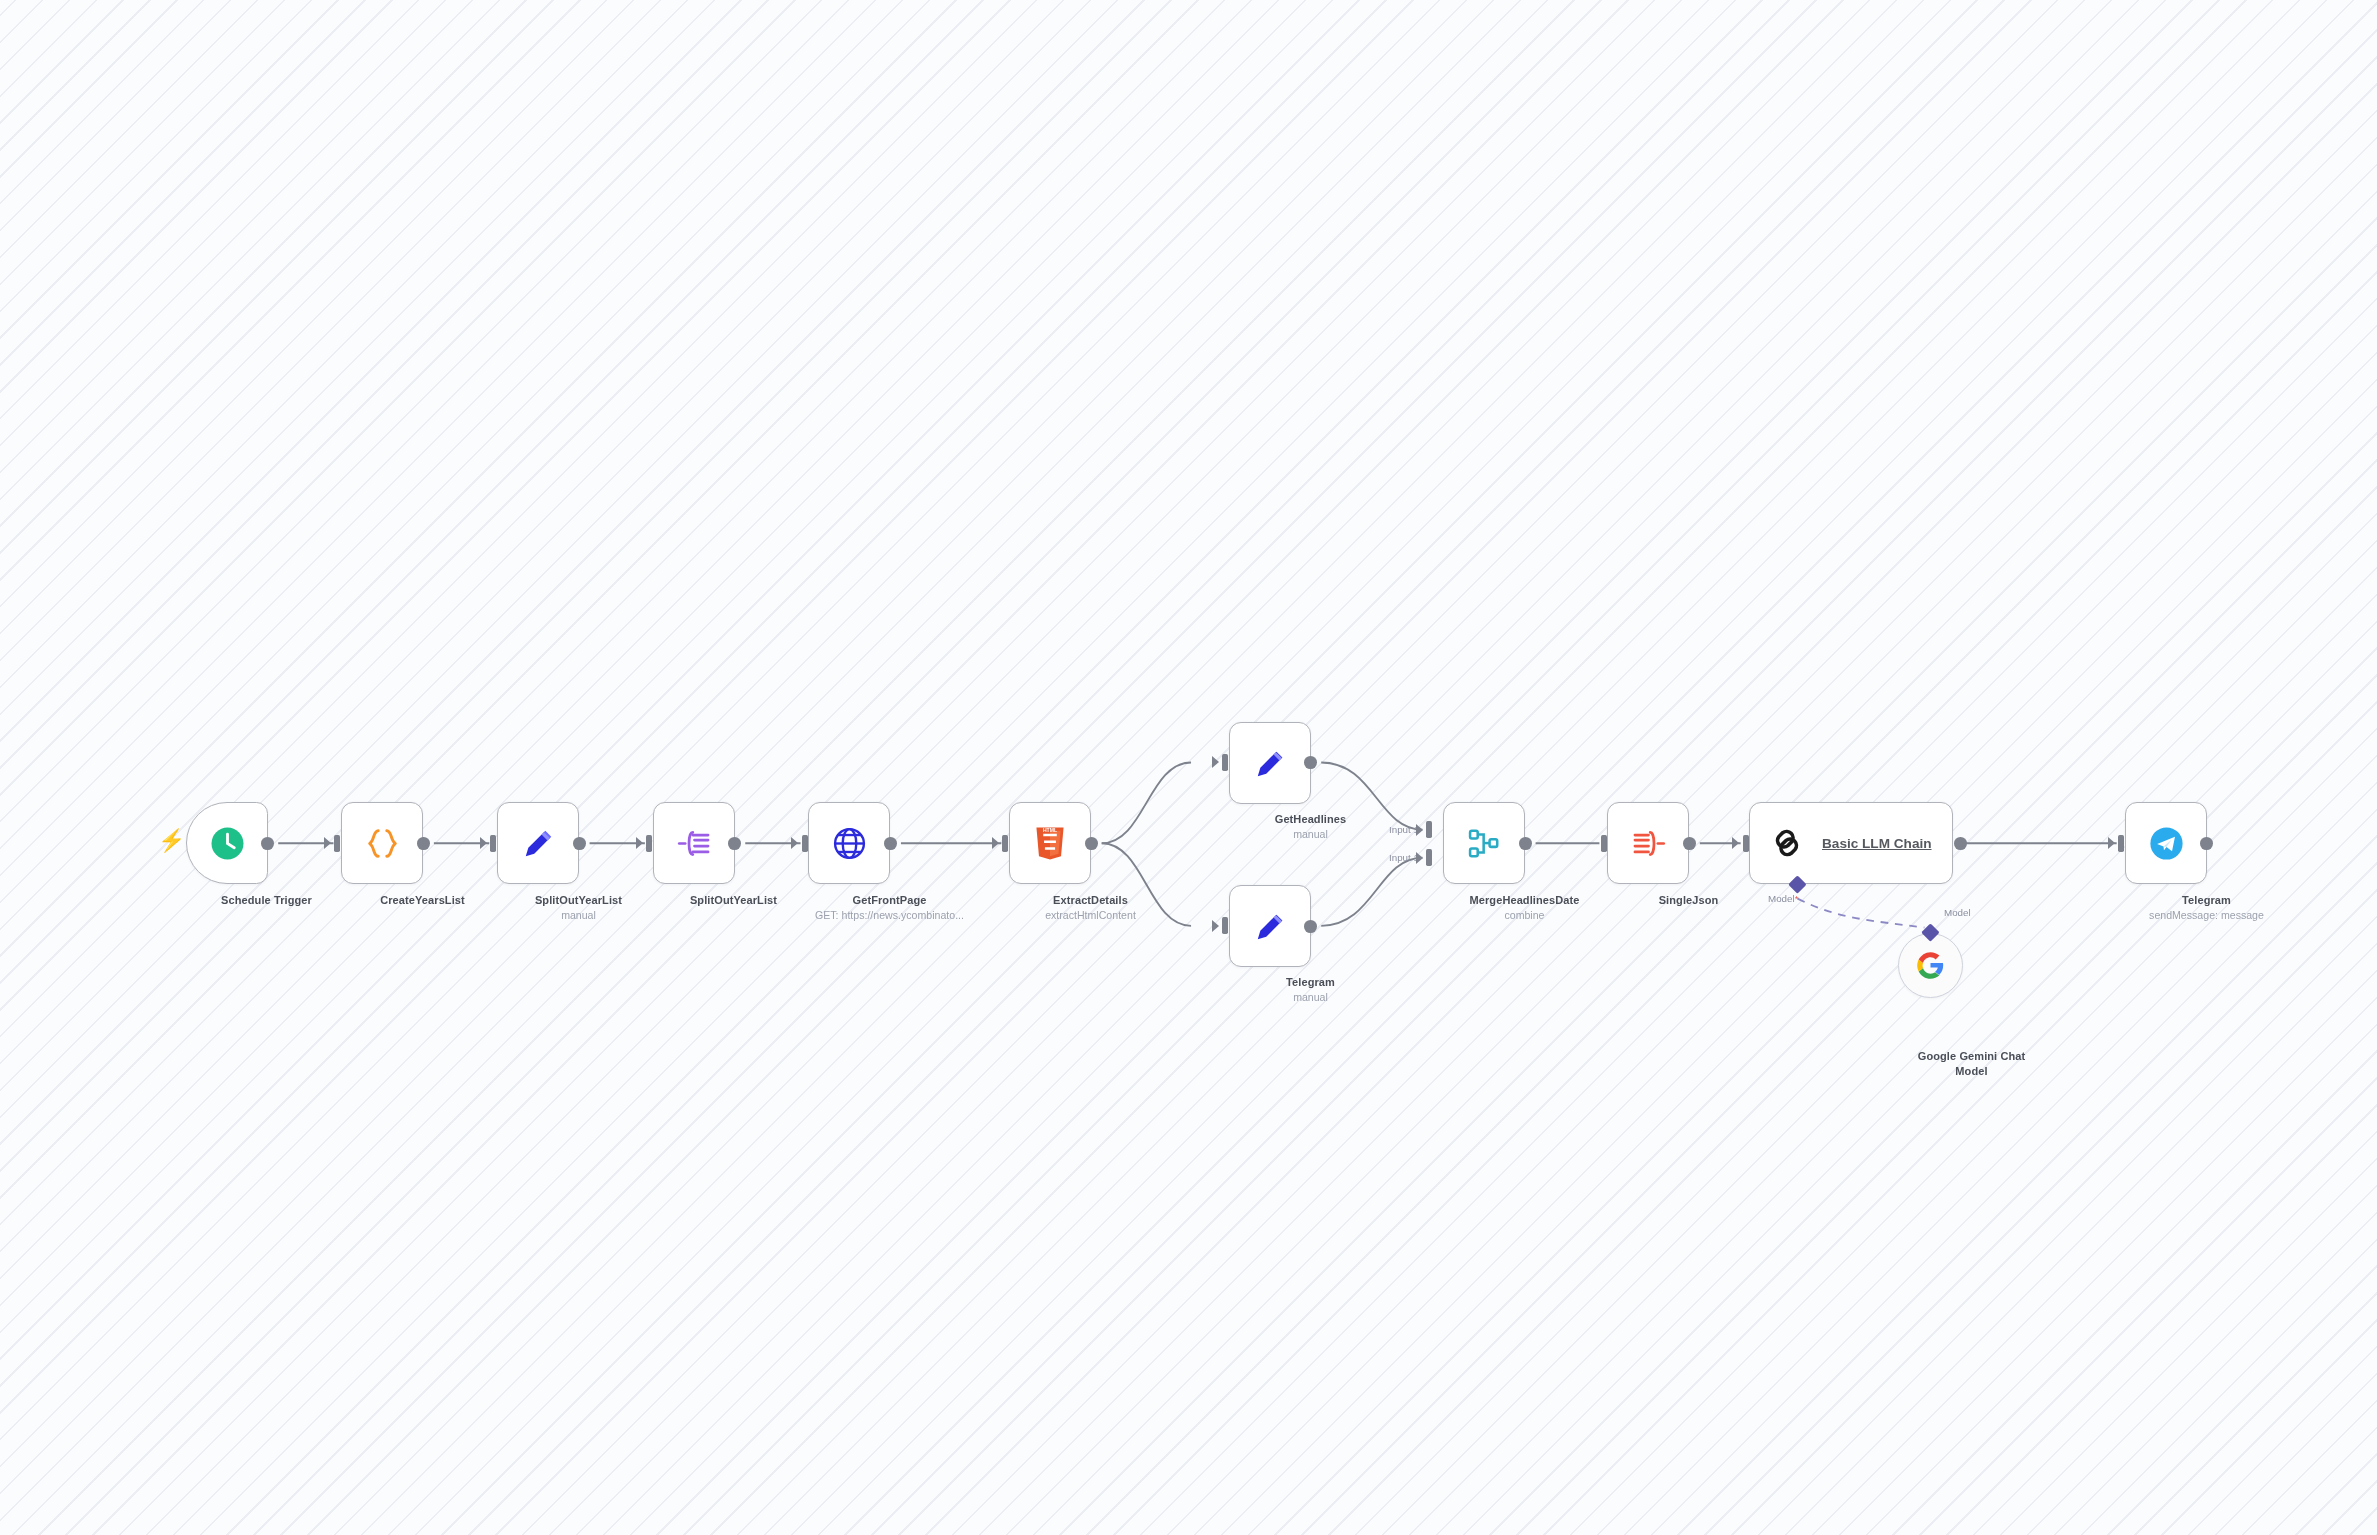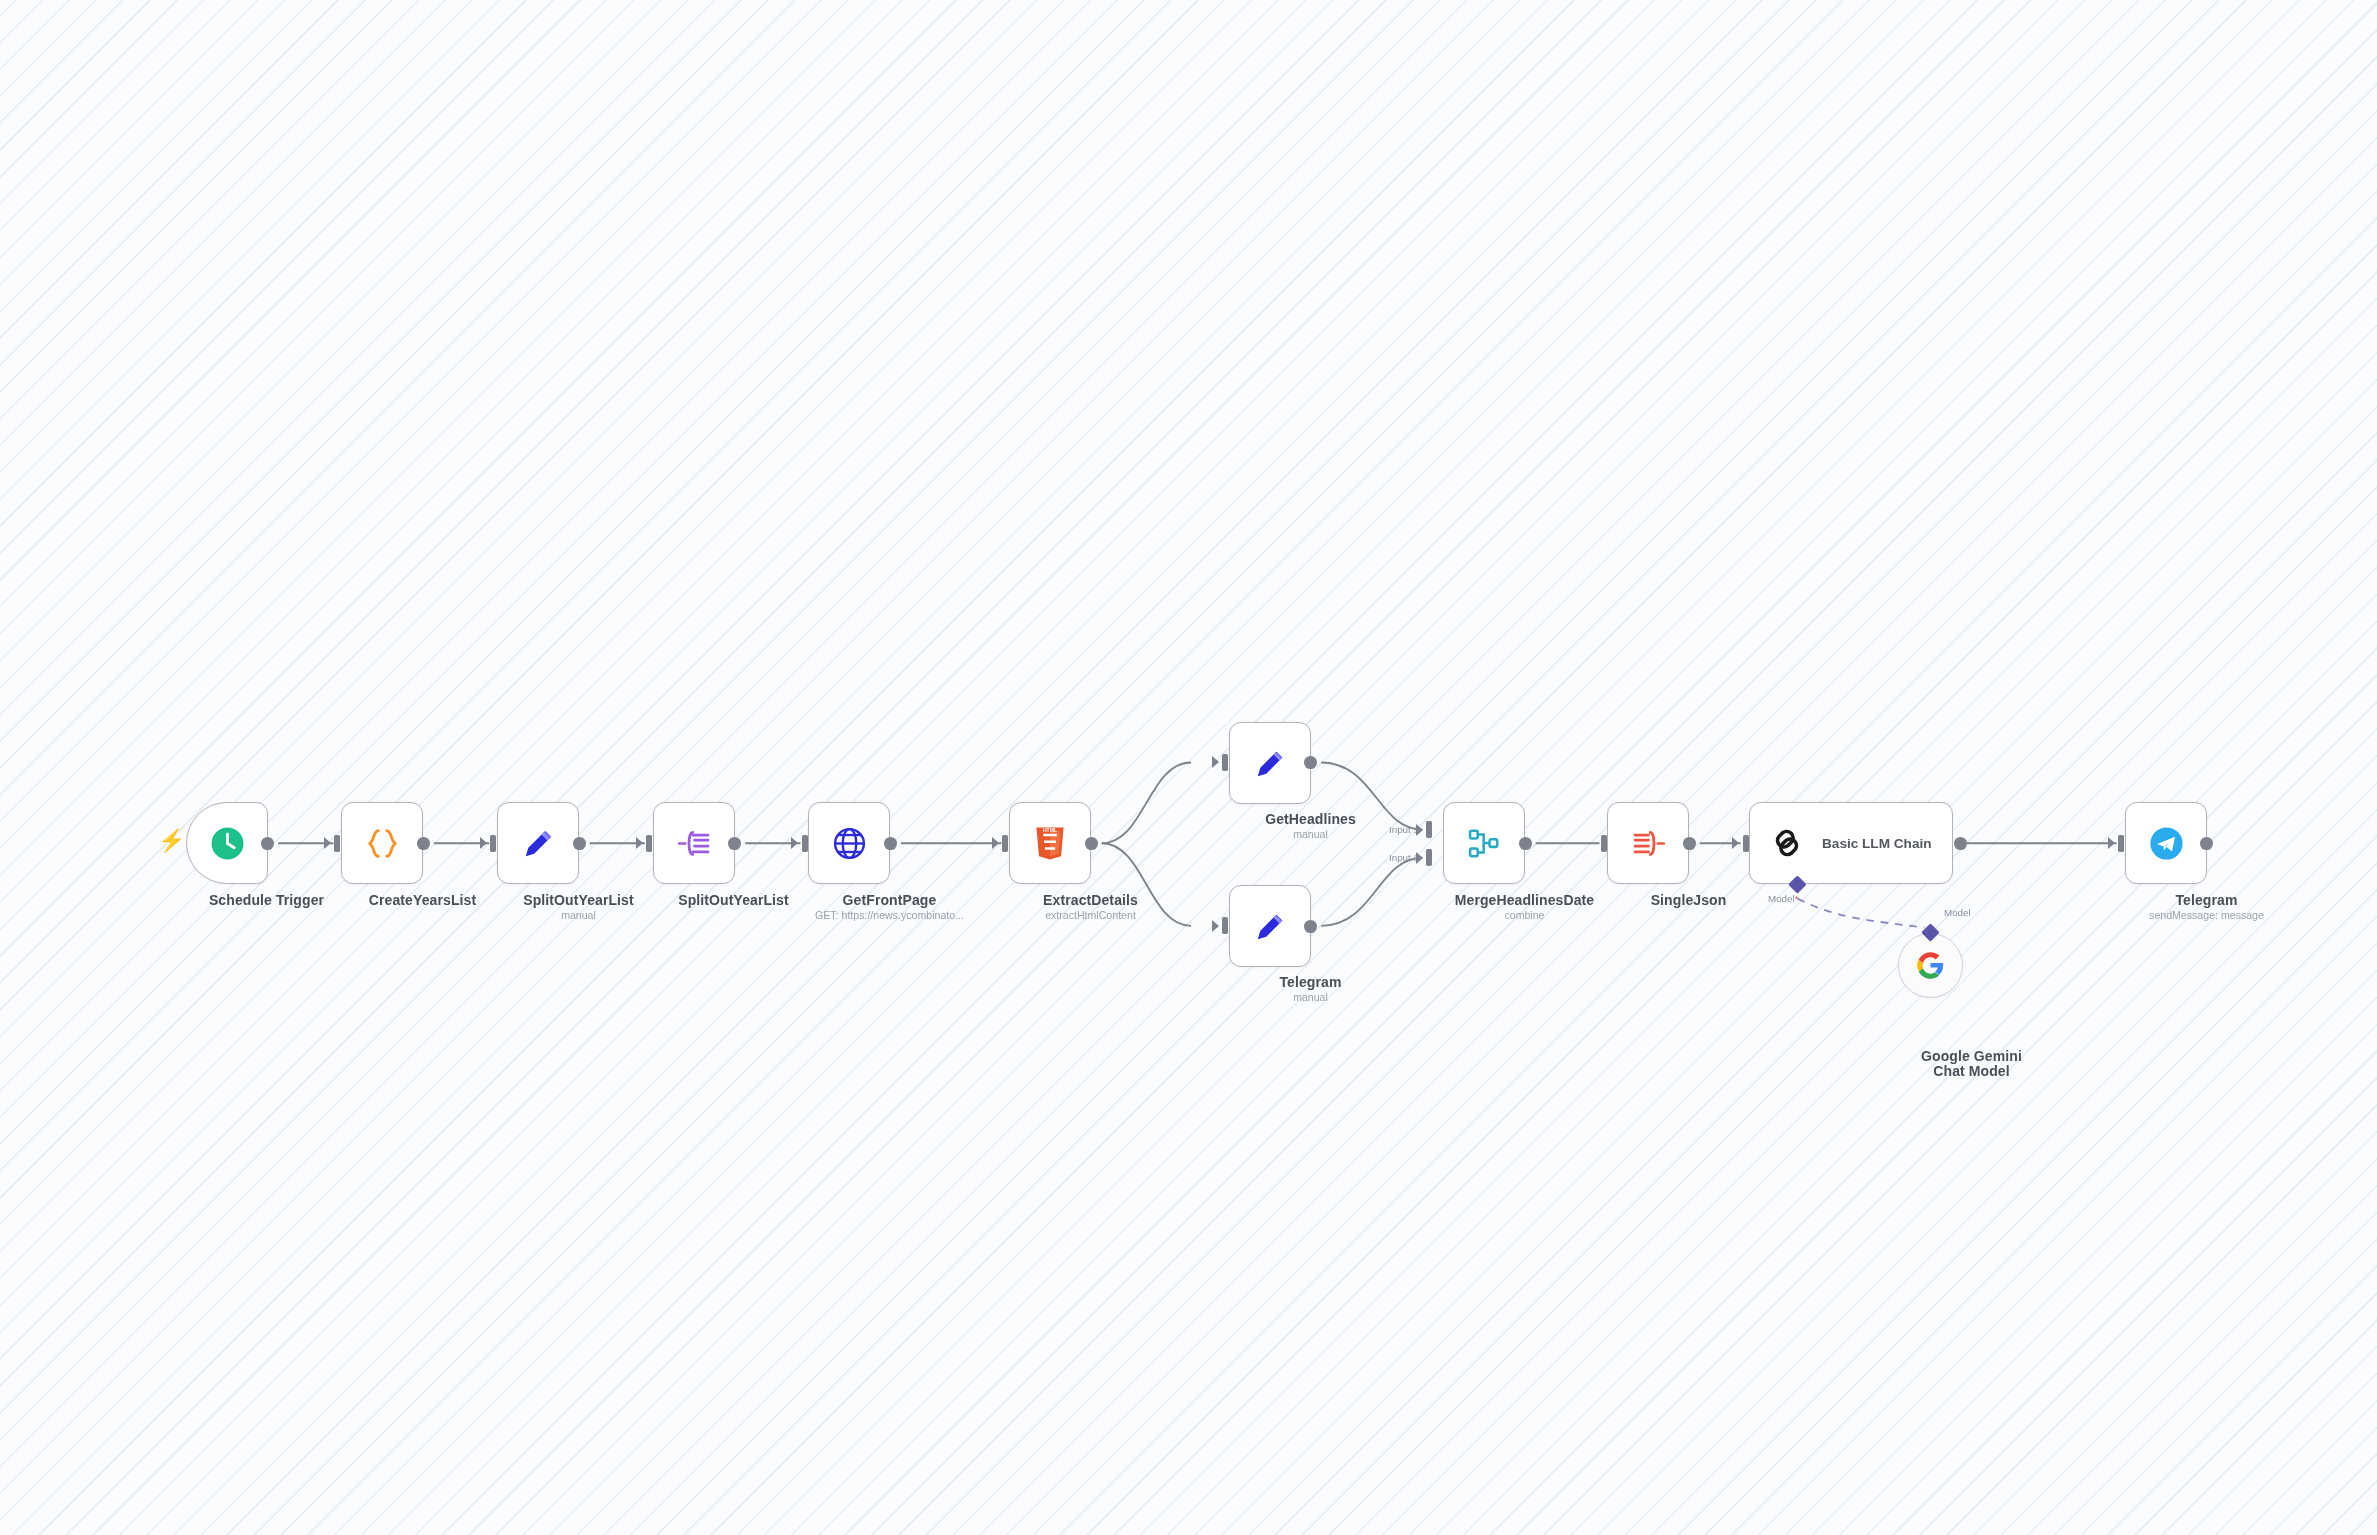--- a/index.html
+++ b/index.html
@@ -36,21 +36,21 @@
     border-radius:43px 12px 12px 43px;
   }
   .node.wide{width:204px;height:82px;justify-content:flex-start;padding-left:19px;gap:17px;}
   .node.circle{
     width:65px;height:65px;border-radius:50%;
     border:1.7px solid #cfd3dc;background:#fbfbfc;
   }
 
   .labels{position:absolute;text-align:center;width:255px;margin-left:-87px;}
   .nlabel{
-    font-size:14px;font-weight:700;color:#4a4e57;letter-spacing:0.1px;
+    font-size:11px;font-weight:700;color:#4a4e57;letter-spacing:0.1px;
     line-height:14.5px;white-space:nowrap;
   }
   .nlabel.wraplab{white-space:normal;width:136px;margin:0 auto;}
   .nsub{font-size:10.6px;color:#9ca1ad;line-height:13.6px;margin-top:1.7px;white-space:nowrap;}
 
   
   .port-out{
     position:absolute;width:12.8px;height:12.8px;border-radius:50%;
     background:#7d828c;
   }
@@ -71,21 +71,21 @@
     position:absolute;font-size:9.8px;color:#8b90a0;white-space:nowrap;
   }
   .port-label .req{color:#e8554d;}
 
   .trigger-bolt{
     position:absolute;font-size:22px;color:#ff6d5a;line-height:1;
     font-weight:700;
   }
 
   .icon{display:block;}
-  .wide-title{font-size:13.6px;font-weight:700;color:#55595f;}
+  .wide-title{font-size:13.6px;font-weight:700;color:#55595f;text-decoration:underline;}
 </style>
 </head>
 <body>
 
 <div id="canvas">
 
   <svg class="edges" viewBox="0 0 2794 1805" width="2377" height="1536">
     <defs>
       <marker id="arw" viewBox="0 0 10 10" refX="9" refY="5" markerWidth="9" markerHeight="9" orient="auto-start-reverse">
         <path d="M 0 0 L 10 5 L 0 10 z" fill="#7d828c"></path>

